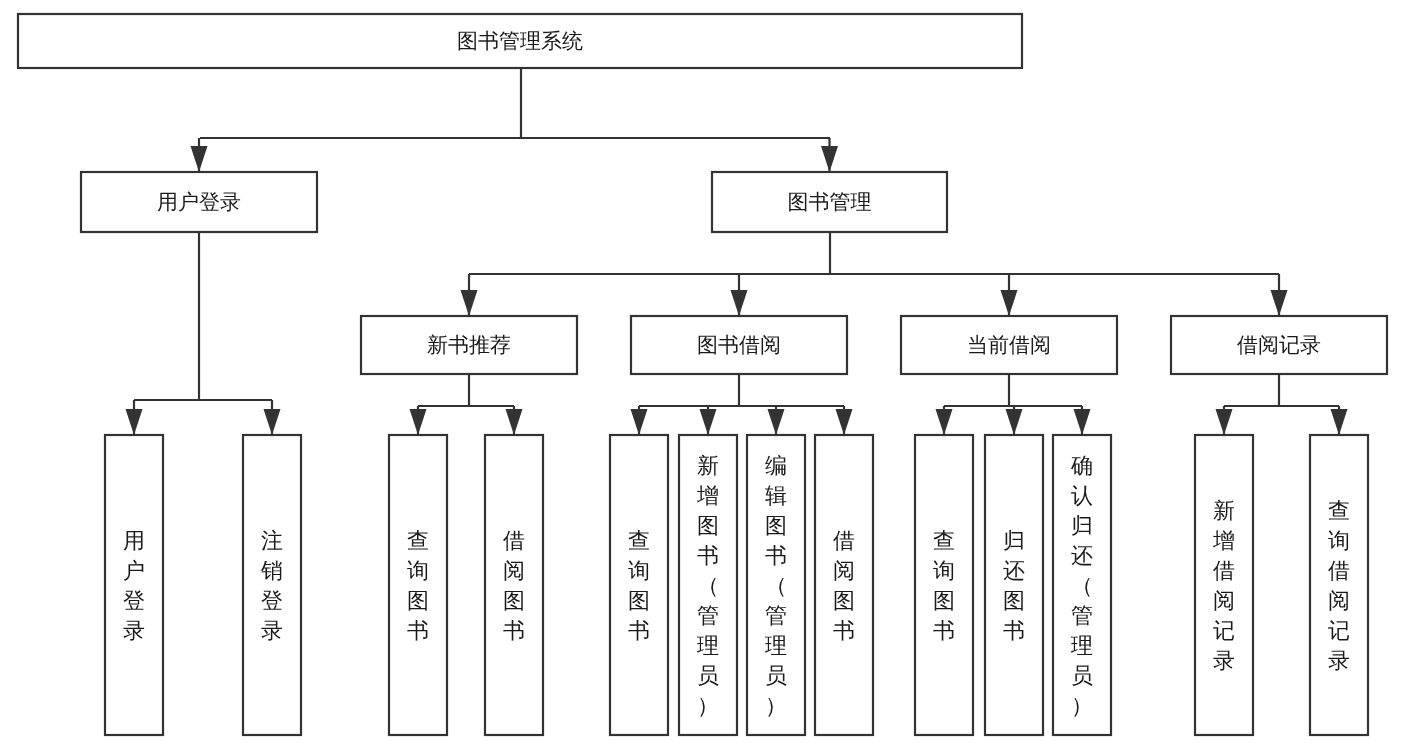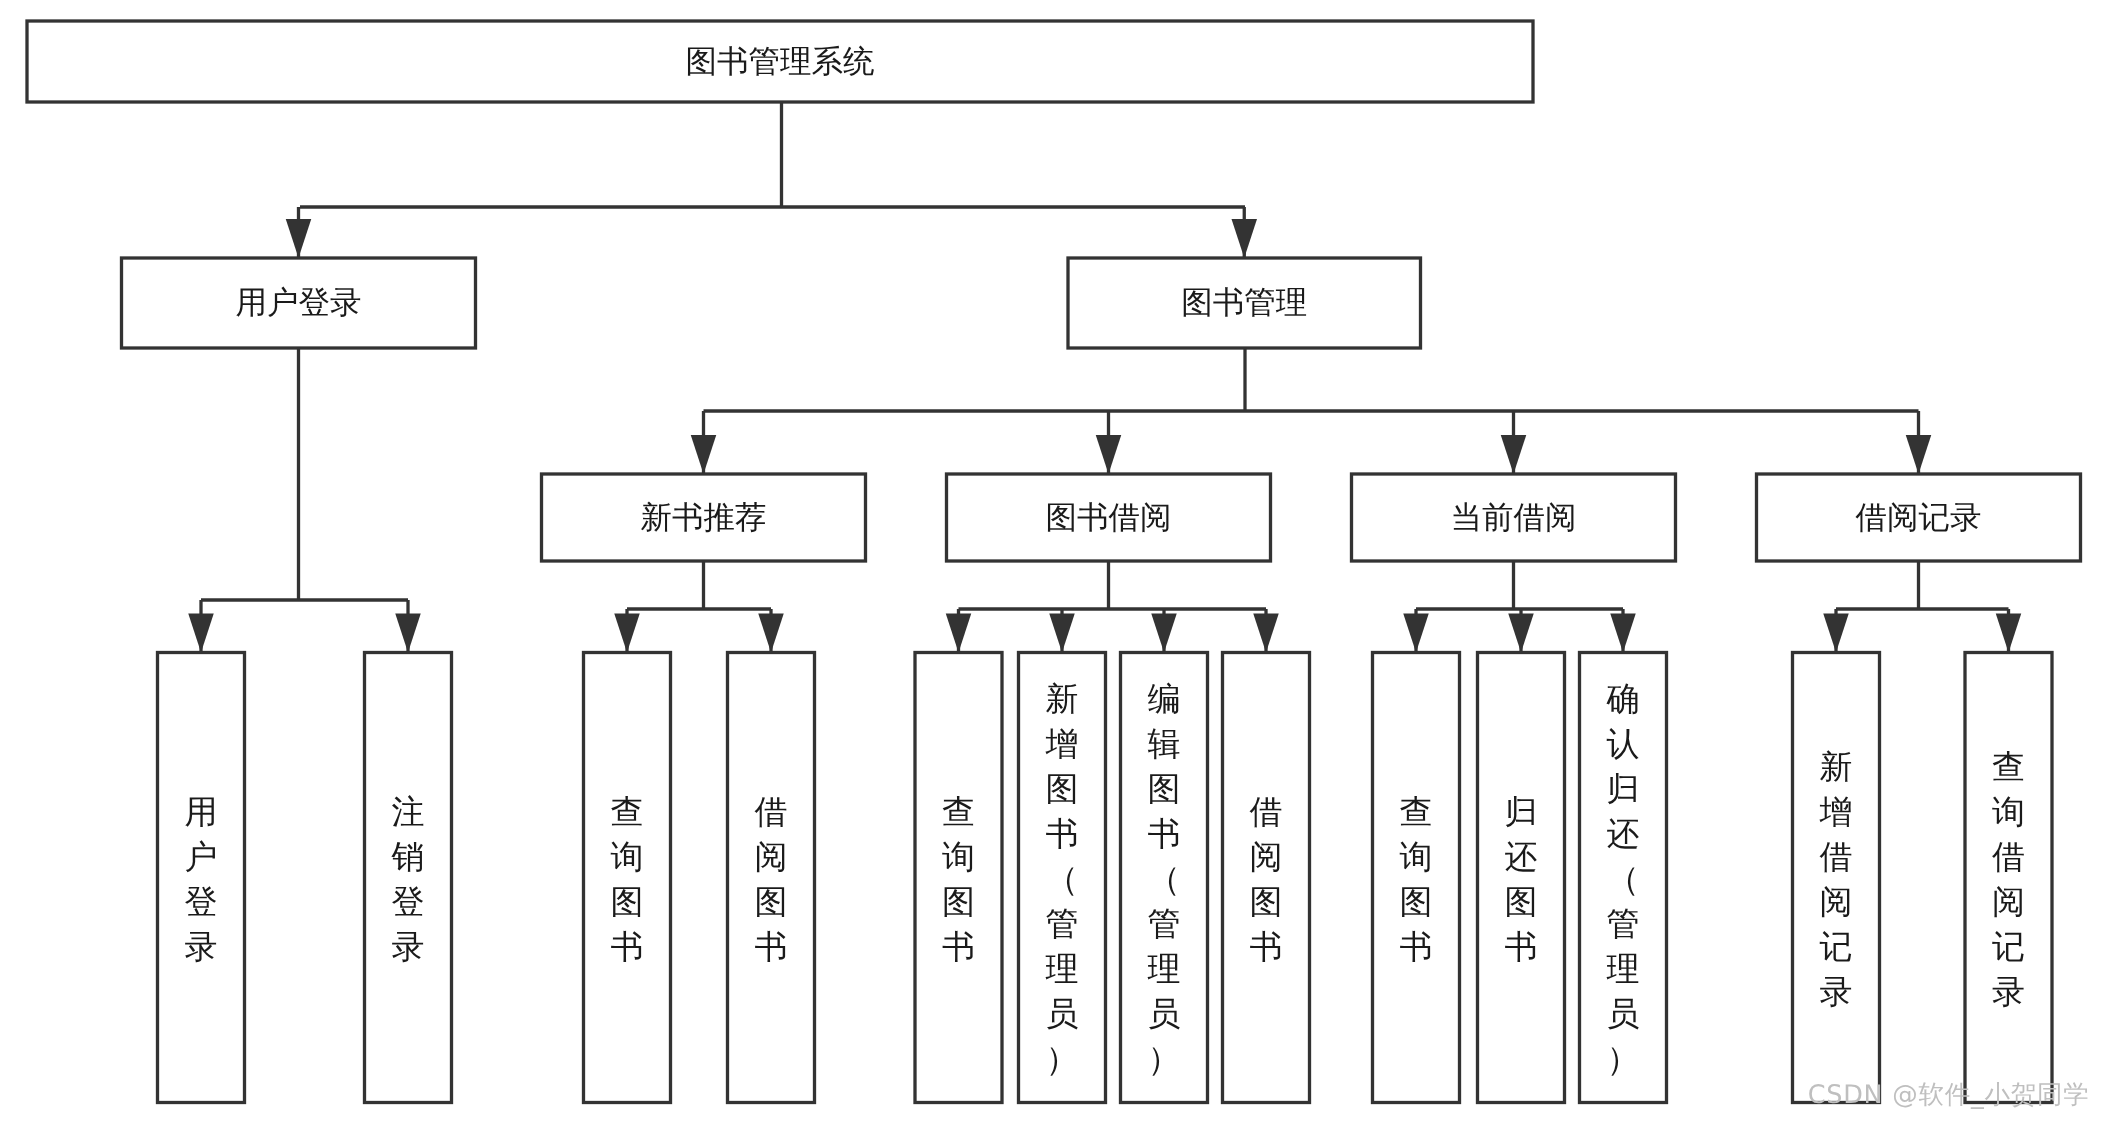--- a/index.html
+++ b/index.html
@@ -258,15 +258,14 @@
           <rect x="1195" y="435" width="58" height="300" class="node-box"></rect>
           <text x="1224" class="node-label-v"><tspan x="1224" y="518.4">新</tspan><tspan x="1224" y="548.4">增</tspan><tspan x="1224" y="578.4">借</tspan><tspan x="1224" y="608.4">阅</tspan><tspan x="1224" y="638.4">记</tspan><tspan x="1224" y="668.4">录</tspan></text>
         </g>
         <g>
           <rect x="1310" y="435" width="58" height="300" class="node-box"></rect>
           <text x="1339" class="node-label-v"><tspan x="1339" y="518.4">查</tspan><tspan x="1339" y="548.4">询</tspan><tspan x="1339" y="578.4">借</tspan><tspan x="1339" y="608.4">阅</tspan><tspan x="1339" y="638.4">记</tspan><tspan x="1339" y="668.4">录</tspan></text>
         </g>
       </g>
   </svg>
 
-  <div class="watermark">CSDN @软件_小贺同学</div>
 
 </div>
 
 </body></html>

